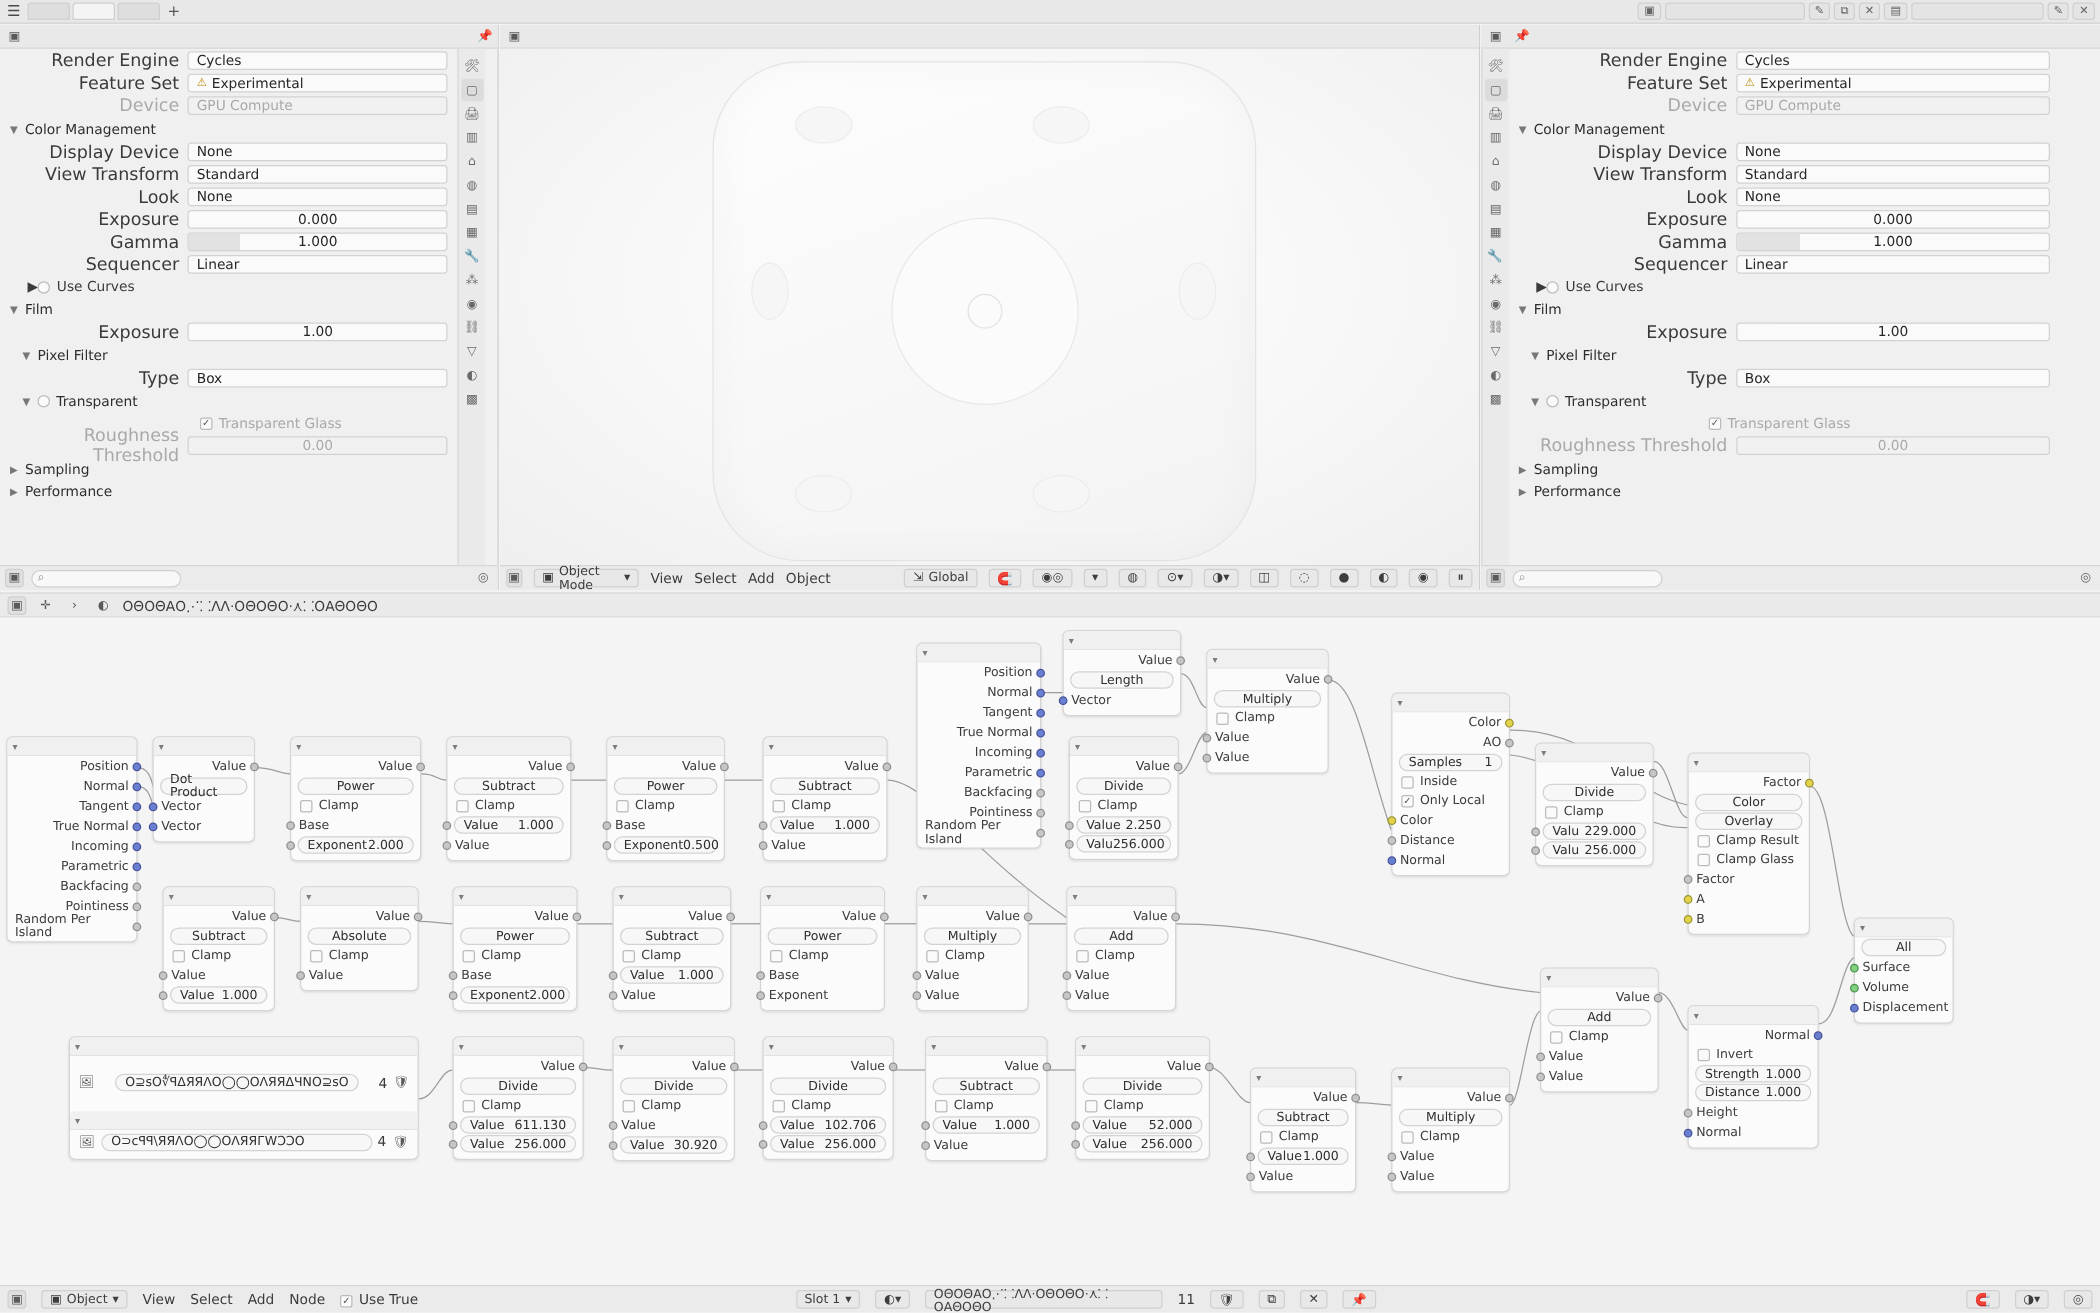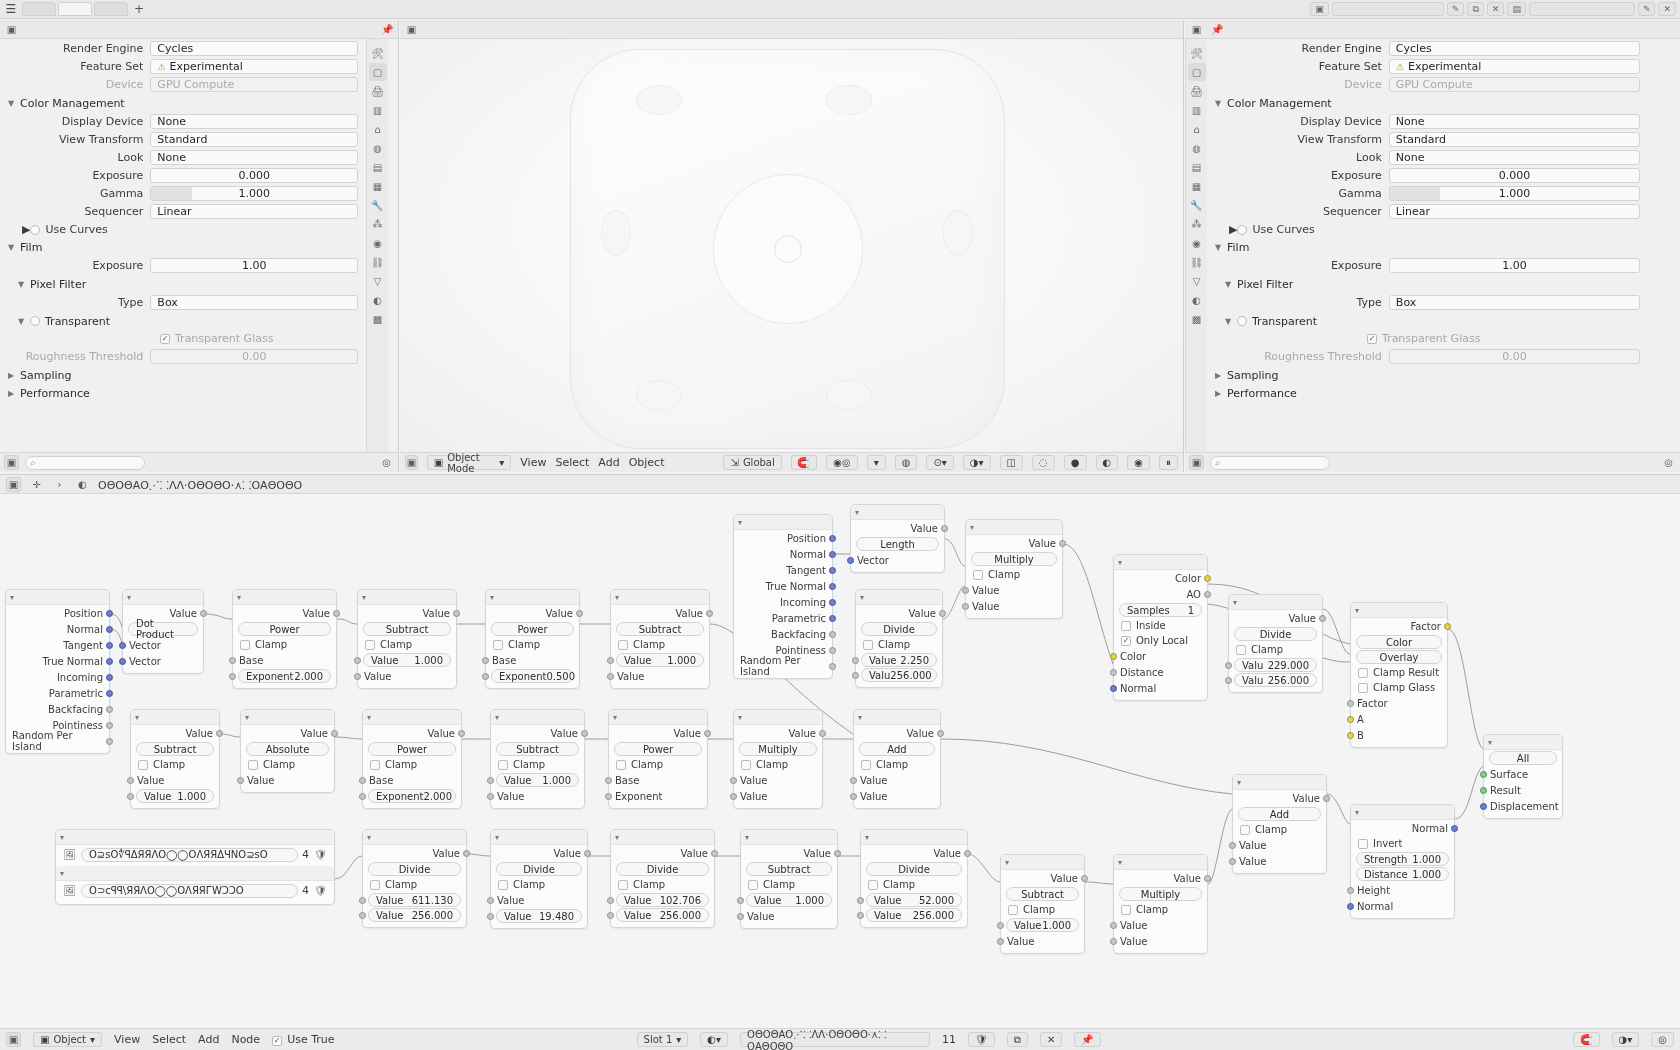--- a/index.html
+++ b/index.html
@@ -50,21 +50,21 @@
   .ptab { width: 18px; height: 18px; margin: 1px auto; border-radius: 3px; display: flex; align-items: center; justify-content: center; color: #6a6a6a; font-size: 10px;}
   .ptab.sel { background: #dcdcdc; }
 
   .pbody { position: absolute; top: 19px; left: 0; bottom: 20px; overflow: hidden; }
   .props-left .pbody { right: 32px; }
   .props-right .pbody { right: 32px; left: 22px;}
   .props-left .ptabs { right: 10px; }
   .props-right .ptabs { left: 0; }
 
   .row { display: flex; align-items: center; height: 17px; margin: 1px 0; padding-right: 8px;}
-  .lbl { width: 42%; text-align: right; padding-right: 7px; color: #3a3a3a; font-size: 11px;}
+  .lbl { width: 42%; text-align: right; padding-right: 7px; color: #3a3a3a; font-size: 14px;}
   .fld {
     flex: 1; height: 15px; background: #fafafa; border: 1px solid #d2d2d2;
     border-radius: 3px; display: flex; align-items: center; padding: 0 6px; font-size: 11px; color: #262626;
   }
   .fld.disabled { color: #a9a9a9; background: #f1f1f1; }
   .fld.center { justify-content: center; position: relative;}
   .fld .slid { position: absolute; left: 0; top: 0; bottom: 0; background: #e2e2e2; border-radius: 2px 0 0 2px;}
   .fld .val { position: relative; }
   .fld .warn { color: #b88a00; margin-right: 4px; font-size: 9px;}
   .sect { display: flex; align-items: center; height: 18px; padding-left: 8px; font-size: 11px; color: #2d2d2d; }
@@ -809,21 +809,21 @@
 
       <div class="node" style="left:1483px; top:240px; width:80px;">
         <div class="nhead">▾</div>
         <div class="nfield solo">All</div>
         <div class="nrow left">
             <span class="sock in s-green"></span>
             <span>Surface</span>
           </div>
         <div class="nrow left">
             <span class="sock in s-green"></span>
-            <span>Result</span>
+            <span>Volume</span>
           </div>
         <div class="nrow left">
             <span class="sock in s-blue"></span>
             <span>Displacement</span>
           </div>
       </div>
 
       <div class="node" style="left:130px; top:215px; width:90px;">
         <div class="nhead">▾</div>
         <div class="nrow">
@@ -1052,21 +1052,21 @@
         <div class="nchk">
             <span class="cbox"></span>
             <span>Clamp</span>
           </div>
         <div class="nrow left">
             <span class="sock in s-grey"></span>
             <span>Value</span>
           </div>
         <div class="nfield">
             <span>Value</span>
-            <span>19.480</span>
+            <span>30.920</span>
             <span class="sock in s-grey"></span>
           </div>
       </div>
 
       <div class="node" style="left:610px; top:335px; width:105px;">
         <div class="nhead">▾</div>
         <div class="nrow">
             <span>Value</span>
             <span class="sock out s-grey"></span>
           </div>
@@ -1172,21 +1172,21 @@
         <div class="nrow left">
             <span class="sock in s-grey"></span>
             <span>Value</span>
           </div>
       </div>
 
       <div class="node" style="left:55px; top:335px; width:280px;">
         <div class="nhead">▾</div>
         <div style="display:flex;align-items:center;gap:4px;padding:2px 6px;">
           <span class="ic">🖼</span>
-          <span class="nfield" style="flex:1;margin:0;">Ο⊇ꜱΟ∜ꟼΔЯЯΛΟ◯◯ΟΛЯЯΔЧΝΟ⊇ꜱΟ</span>
+          <span class="nfield" style="flex:1;margin:12px;">Ο⊇ꜱΟ∜ꟼΔЯЯΛΟ◯◯ΟΛЯЯΔЧΝΟ⊇ꜱΟ</span>
           <span>4</span>
           <span class="ic">🛡</span>
         </div>
         <div class="nhead" style="margin-top:2px">▾</div>
         <div style="display:flex;align-items:center;gap:4px;padding:2px 6px;">
           <span class="ic">🖼</span>
           <span class="nfield" style="flex:1;margin:0;">Ο⊃ᴄꟼꟼ\ЯЯΛΟ◯◯ΟΛЯЯГWƆƆΟ</span>
           <span>4</span>
           <span class="ic">🛡</span>
         </div>

